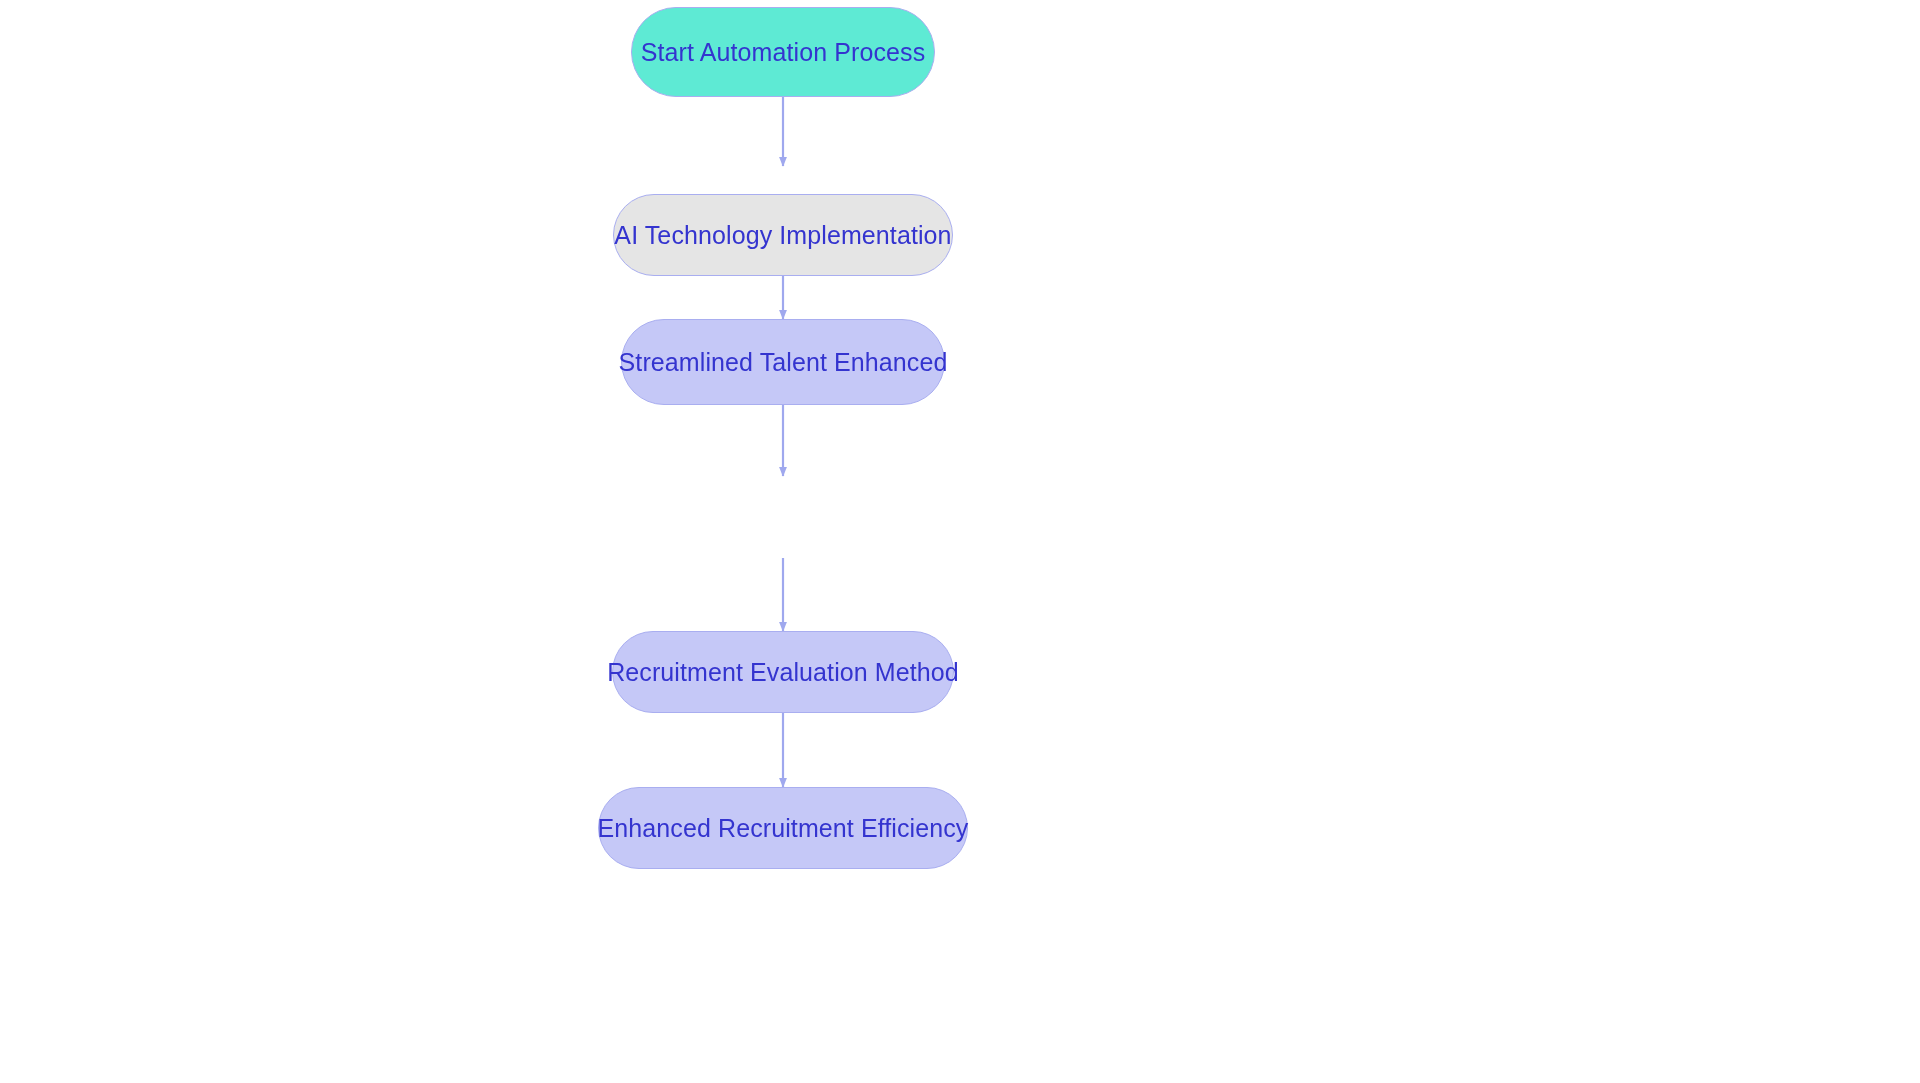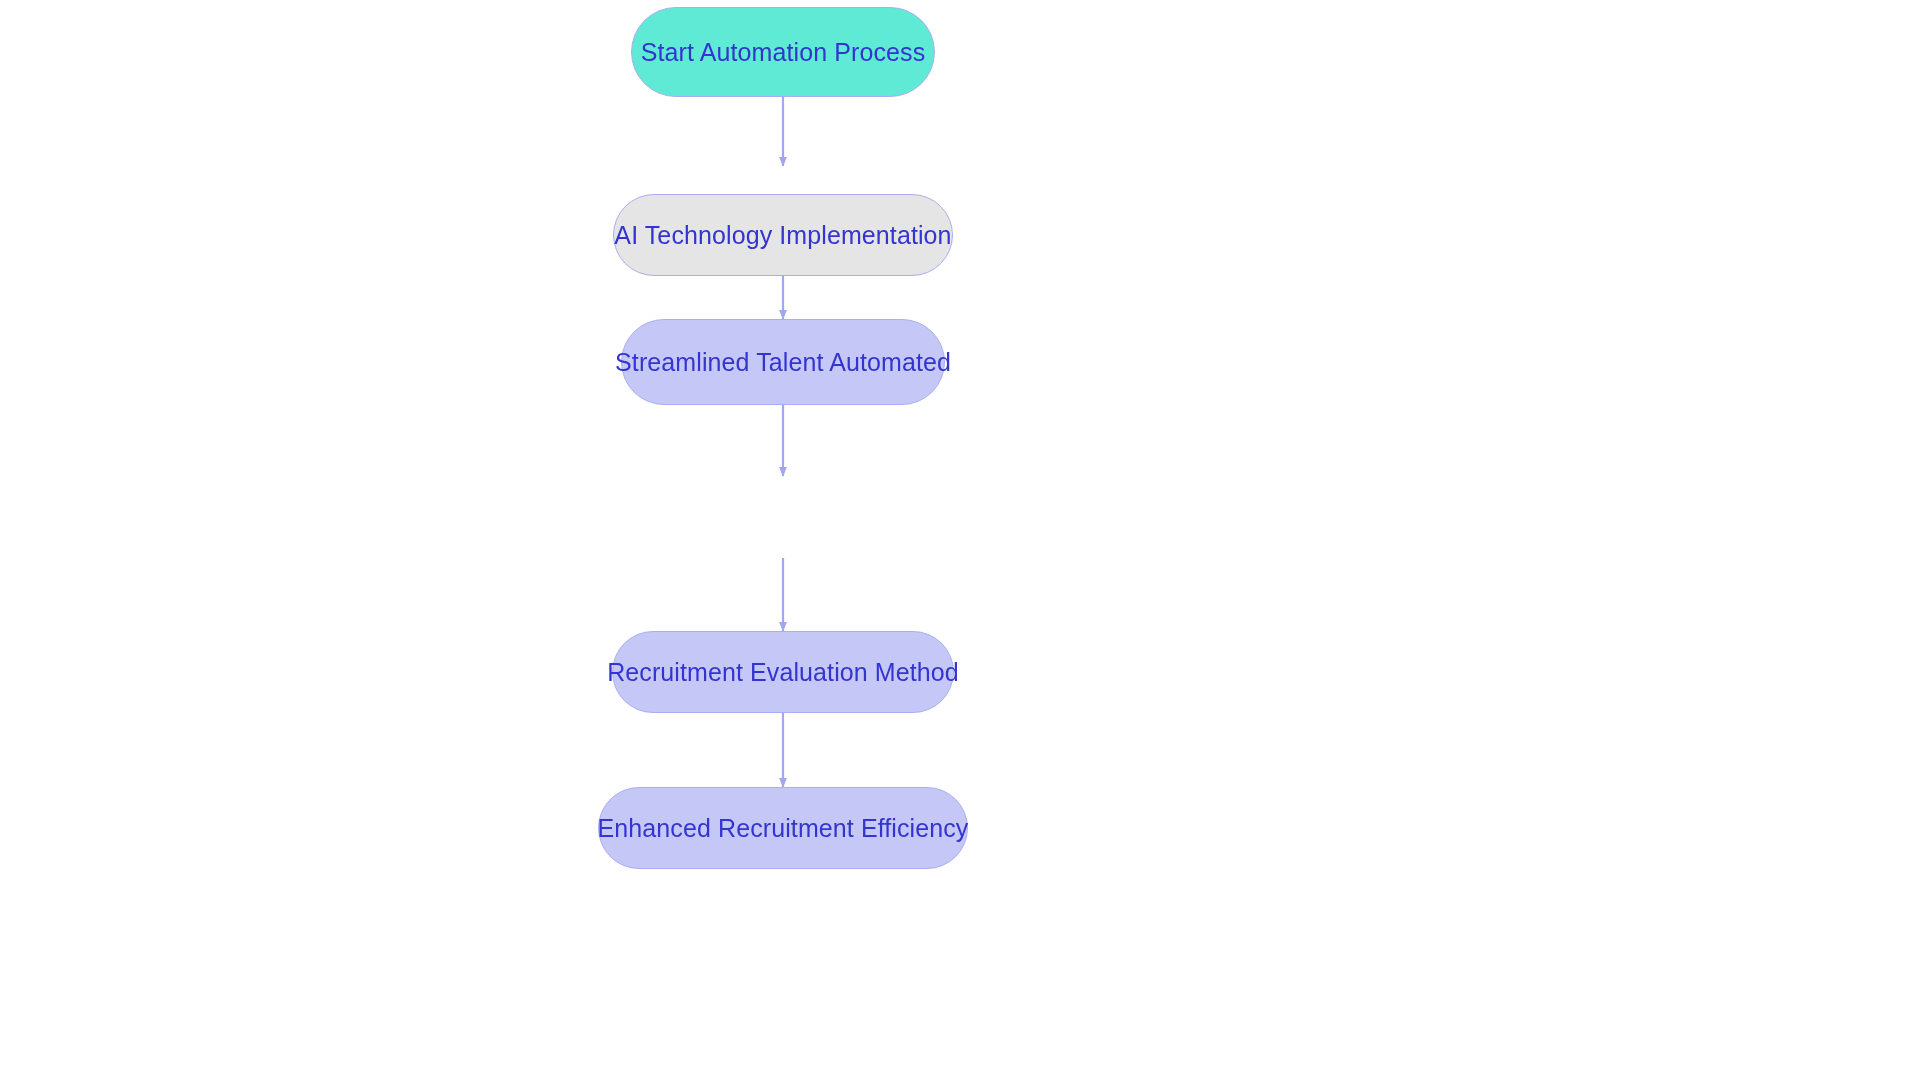--- a/index.html
+++ b/index.html
@@ -87,21 +87,21 @@
   </svg>
 
   <div id="node-layer">
       <div class="flow-node" style="left: 783px; top: 52px; width: 304px; height: 90px; background: #5eead4; border-color: rgb(169, 174, 240);">
         <span class="flow-node-label" style="color: rgb(52, 52, 207);">Start Automation Process</span>
       </div>
       <div class="flow-node" style="left: 783px; top: 207px; width: 340px; height: 82px; background: #e5e5e5; border-color: rgb(169, 174, 240); margin-top: 28px;">
         <span class="flow-node-label" style="color: rgb(52, 52, 207);">AI Technology Implementation</span>
       </div>
       <div class="flow-node" style="left: 783px; top: 362px; width: 324px; height: 86px; background: rgb(197, 200, 247); border-color: rgb(169, 174, 240);">
-        <span class="flow-node-label" style="color: rgb(52, 52, 207);">Streamlined Talent Automated</span>
+        <span class="flow-node-label" style="color: rgb(52, 52, 207);">Streamlined Talent Enhanced</span>
       </div>
       <div class="flow-node" style="left: 783px; top: 672px; width: 342px; height: 82px; background: rgb(197, 200, 247); border-color: rgb(169, 174, 240);">
         <span class="flow-node-label" style="color: rgb(52, 52, 207);">Recruitment Evaluation Method</span>
       </div>
       <div class="flow-node" style="left: 783px; top: 828px; width: 370px; height: 82px; background: rgb(197, 200, 247); border-color: rgb(169, 174, 240);">
         <span class="flow-node-label" style="color: rgb(52, 52, 207);">Enhanced Recruitment Efficiency</span>
       </div>
     </div>
 
 </div>

